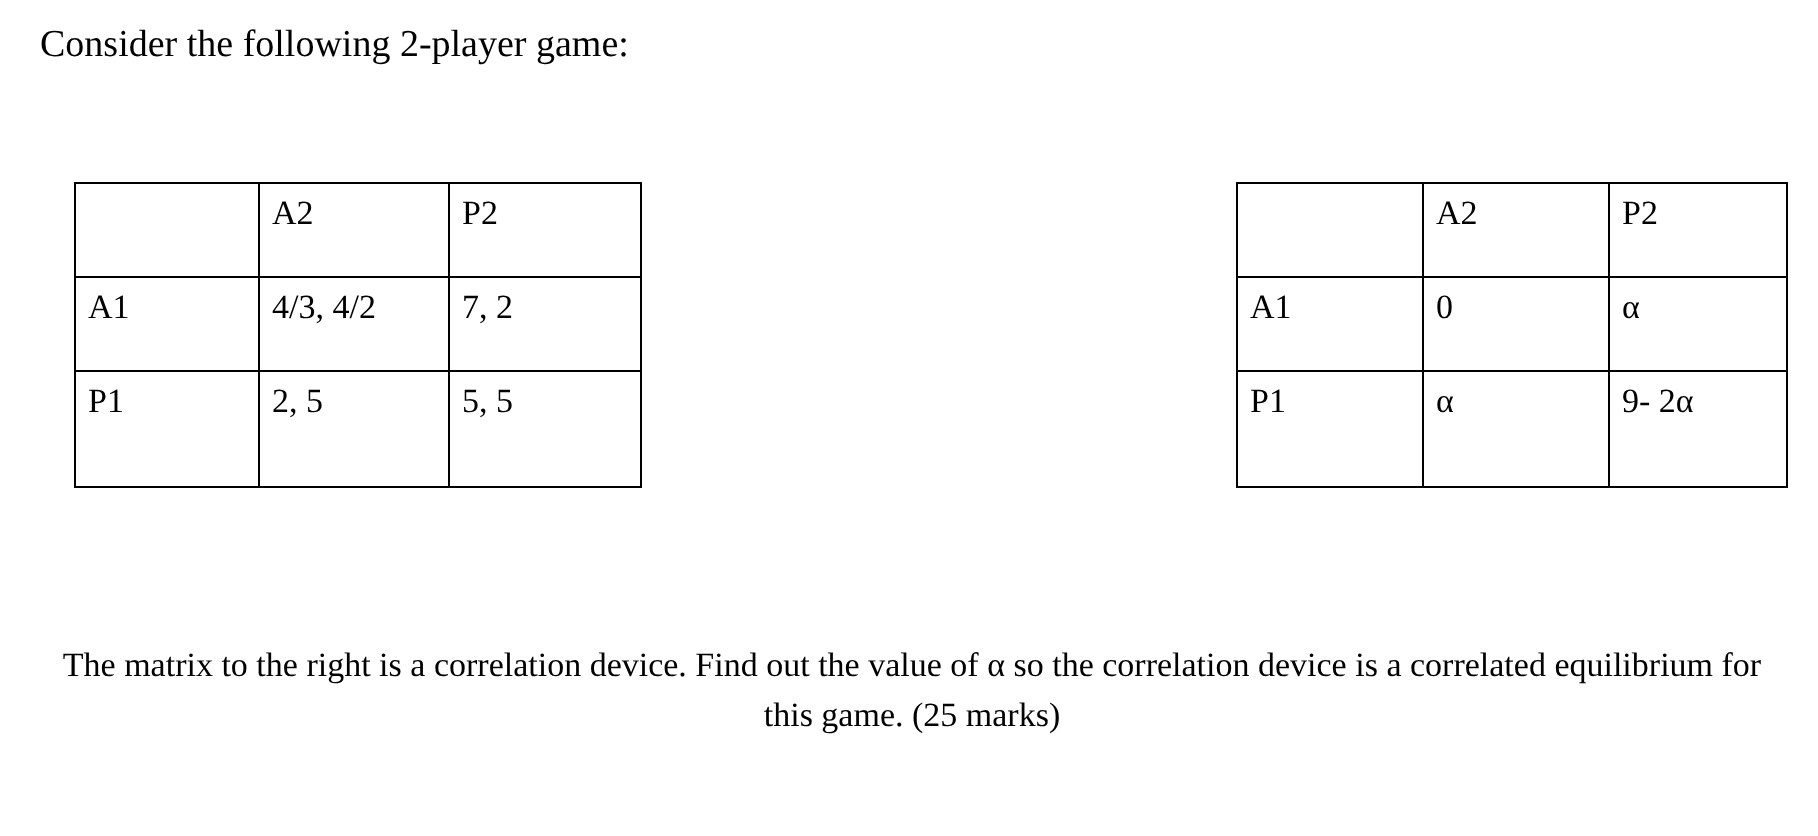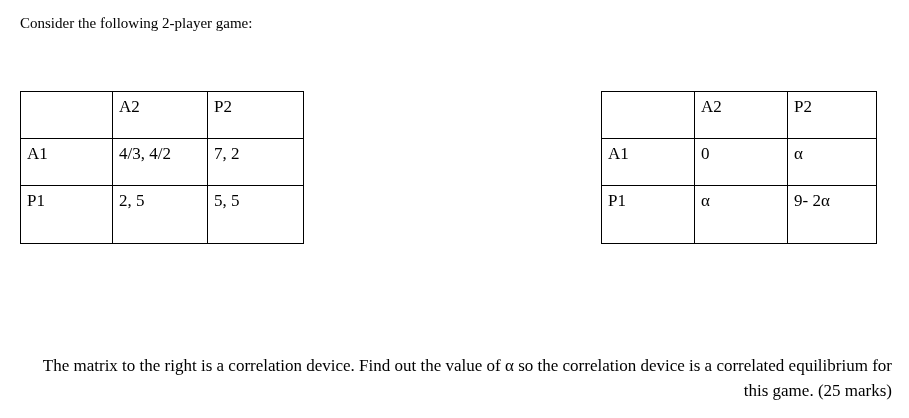--- a/index.html
+++ b/index.html
@@ -13,30 +13,31 @@
     position: relative;
     font-family: "Liberation Serif", "DejaVu Serif", serif;
     color: #000000;
     overflow: hidden;
   }
 
   .intro-line {
     position: absolute;
     left: 20px;
     top: 12px;
-    font-size: 15px;
+    font-size: 19px;
     line-height: 22px;
     white-space: nowrap;
   }
 
   .payoff-table {
     position: absolute;
     border-collapse: collapse;
     table-layout: fixed;
     font-size: 17px;
+    margin-left: 17px;
   }
   .payoff-table td {
     border: 1px solid #000000;
     vertical-align: top;
     padding: 5px 0 0 6px;
     height: 41px;
     line-height: 20px;
     font-size: 17px;
   }
   .payoff-table tr.last-row td {
@@ -61,22 +62,21 @@
   #device-table col.c-a2    { width: 93px; }
   #device-table col.c-p2    { width: 89px; }
 
   .question-block {
     position: absolute;
     left: 20px;
     top: 320px;
     width: 872px;
     font-size: 17px;
     line-height: 25px;
-    text-align: right;
-    margin-top: 33px;
+    text-align: center;
   }
 </style>
 </head>
 <body>
 
 <div class="intro-line">Consider the following 2-player game:</div>
 
 <table class="payoff-table" id="game-table">
   <colgroup>
     <col class="c-label">

